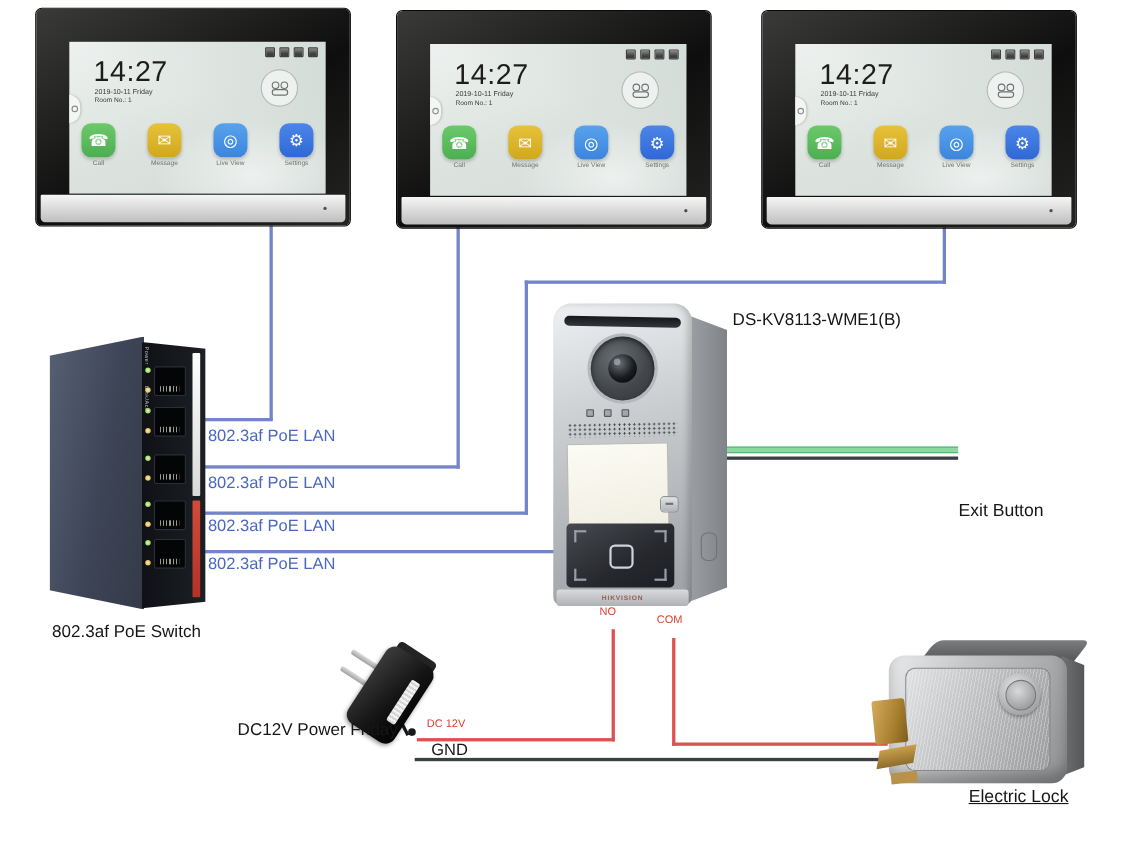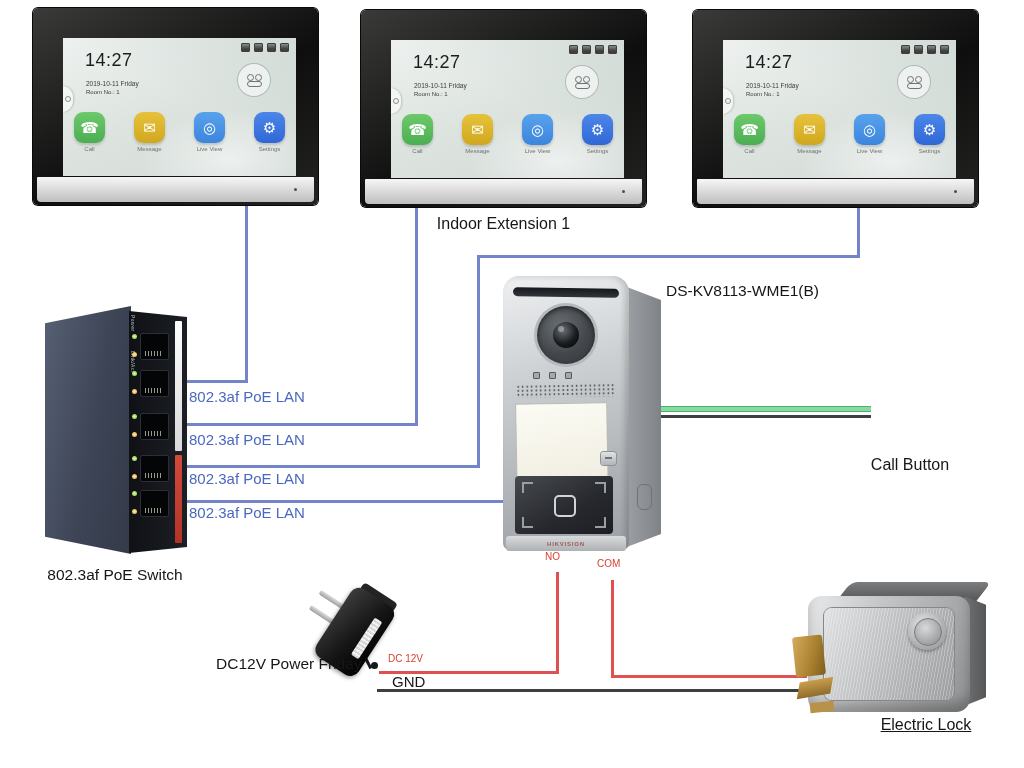--- a/index.html
+++ b/index.html
@@ -25,21 +25,21 @@
       radial-gradient(130px 70px at 72% 88%,rgba(255,255,255,.55),transparent 70%),
       linear-gradient(205deg,rgba(185,200,194,.35) 0%,transparent 45%),
       linear-gradient(160deg,#eef1ef,#dde4e0 50%,#d3dbd7);}
   .mon-strip{position:absolute;left:4px;top:169px;width:277px;height:25px;
     border-radius:1px 1px 4px 4px;
     background:linear-gradient(#f6f6f6,#d2d2d2 65%,#bfbfbf);}
   .mic-dot{position:absolute;right:17px;top:11px;width:3px;height:3px;border-radius:50%;background:#4e4e4e;}
   .status-row{position:absolute;right:7px;top:5px;display:flex;gap:4px;}
   .sicon{width:7px;height:7px;border:1px solid #3f3f3f;border-radius:1px;
     background:linear-gradient(#8a8a8a,#3f3f3f 70%);}
-  .mon-time{position:absolute;left:22px;top:12px;font-size:18px;color:#1d1d1d;letter-spacing:.5px;}
+  .mon-time{position:absolute;left:22px;top:12px;font-size:26px;color:#1d1d1d;letter-spacing:.5px;}
   .mon-date{position:absolute;left:23px;top:42px;font-size:6.5px;color:#3a3a3a;}
   .mon-room{position:absolute;left:23px;top:51px;font-size:6px;color:#3a3a3a;}
   .contacts{position:absolute;right:26px;top:26px;width:32px;height:32px;border-radius:50%;
     background:rgba(255,255,255,.55);box-shadow:0 0 0 1px rgba(140,145,142,.5);
     display:flex;align-items:center;justify-content:center;}
   .person{position:relative;width:15px;height:13px;}
   .c-head{position:absolute;width:5px;height:5px;border:1px solid #6f7370;border-radius:50%;top:0;}
   .c-head.l{left:0;} .c-head.r{right:0;}
   .c-body{position:absolute;bottom:0;left:0;width:13px;height:4px;border:1px solid #6f7370;border-radius:3px;}
   .notch{position:absolute;left:-1px;top:48px;width:11px;height:26px;background:#f3f6f3;
@@ -289,21 +289,20 @@
               <span>⚙</span>
             </div>
           <div class="app-lb">Settings</div>
         </div>
       </div>
     </div>
     <div class="mon-strip">
         <span class="mic-dot"></span>
       </div>
   </div>
-  <div class="lbl center" style="left:361px;top:215px;width:285px;">Indoor Extension 1</div>
 
   <div class="monitor" style="left:693px;top:10px;">
     <div class="mon-screen">
       <div class="status-row">
         <span class="sicon"></span>
         <span class="sicon"></span>
         <span class="sicon"></span>
         <span class="sicon"></span>
       </div>
       <div class="mon-time">14:27</div>
@@ -421,21 +420,21 @@
       </div>
       <div class="door-base">
         <span class="brand">HIKVISION</span>
       </div>
     </div>
   </div>
   <div class="lbl" style="left:666px;top:282px;font-size:15.5px;">DS-KV8113-WME1(B)</div>
   <div class="lbl-red" style="left:545px;top:551px;">NO</div>
   <div class="lbl-red" style="left:597px;top:558px;">COM</div>
 
-  <div class="lbl center" style="left:850px;top:456px;width:120px;">Call Button</div>
+  <div class="lbl center" style="left:850px;top:456px;width:120px;">Exit Button</div>
 
   <div class="psu">
     <div class="psu-rot">
       <span class="prong" style="left:6px;top:34px;"></span>
       <span class="prong" style="left:6px;top:52px;"></span>
       <div class="psu-cap"></div>
       <div class="psu-body">
         <span class="sticker"></span>
       </div>
     </div>

